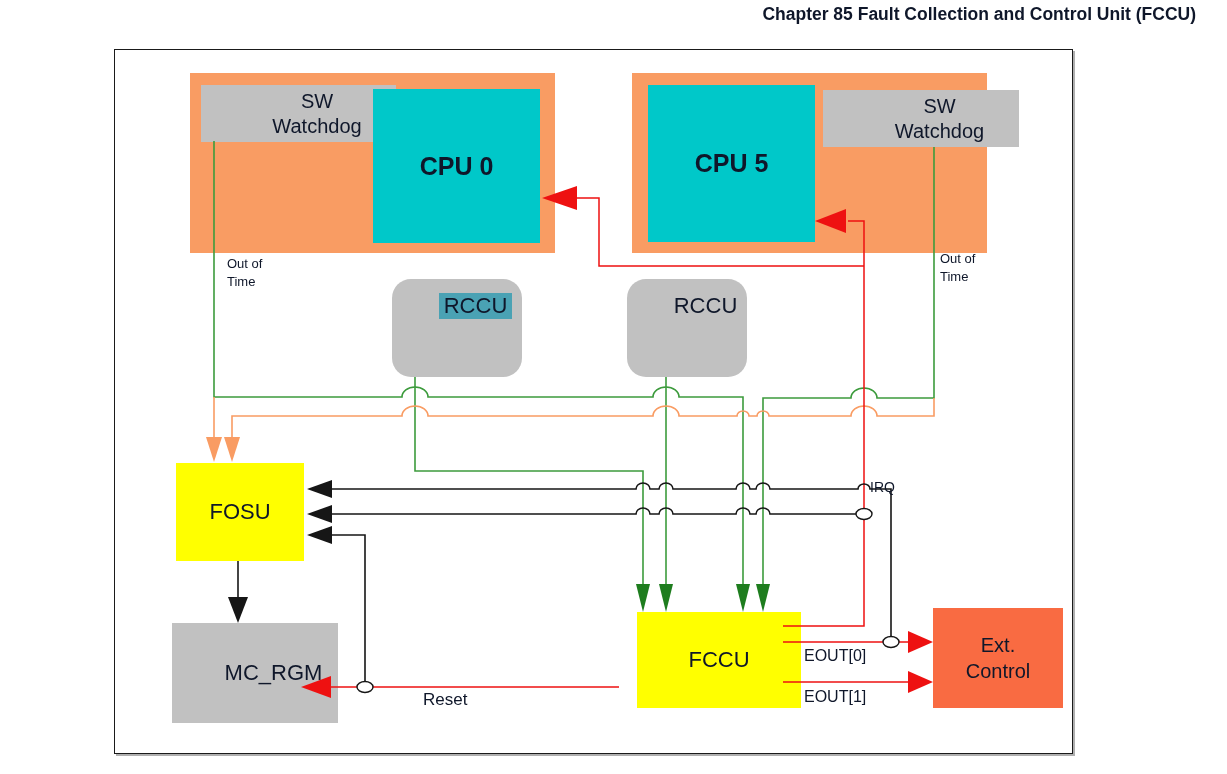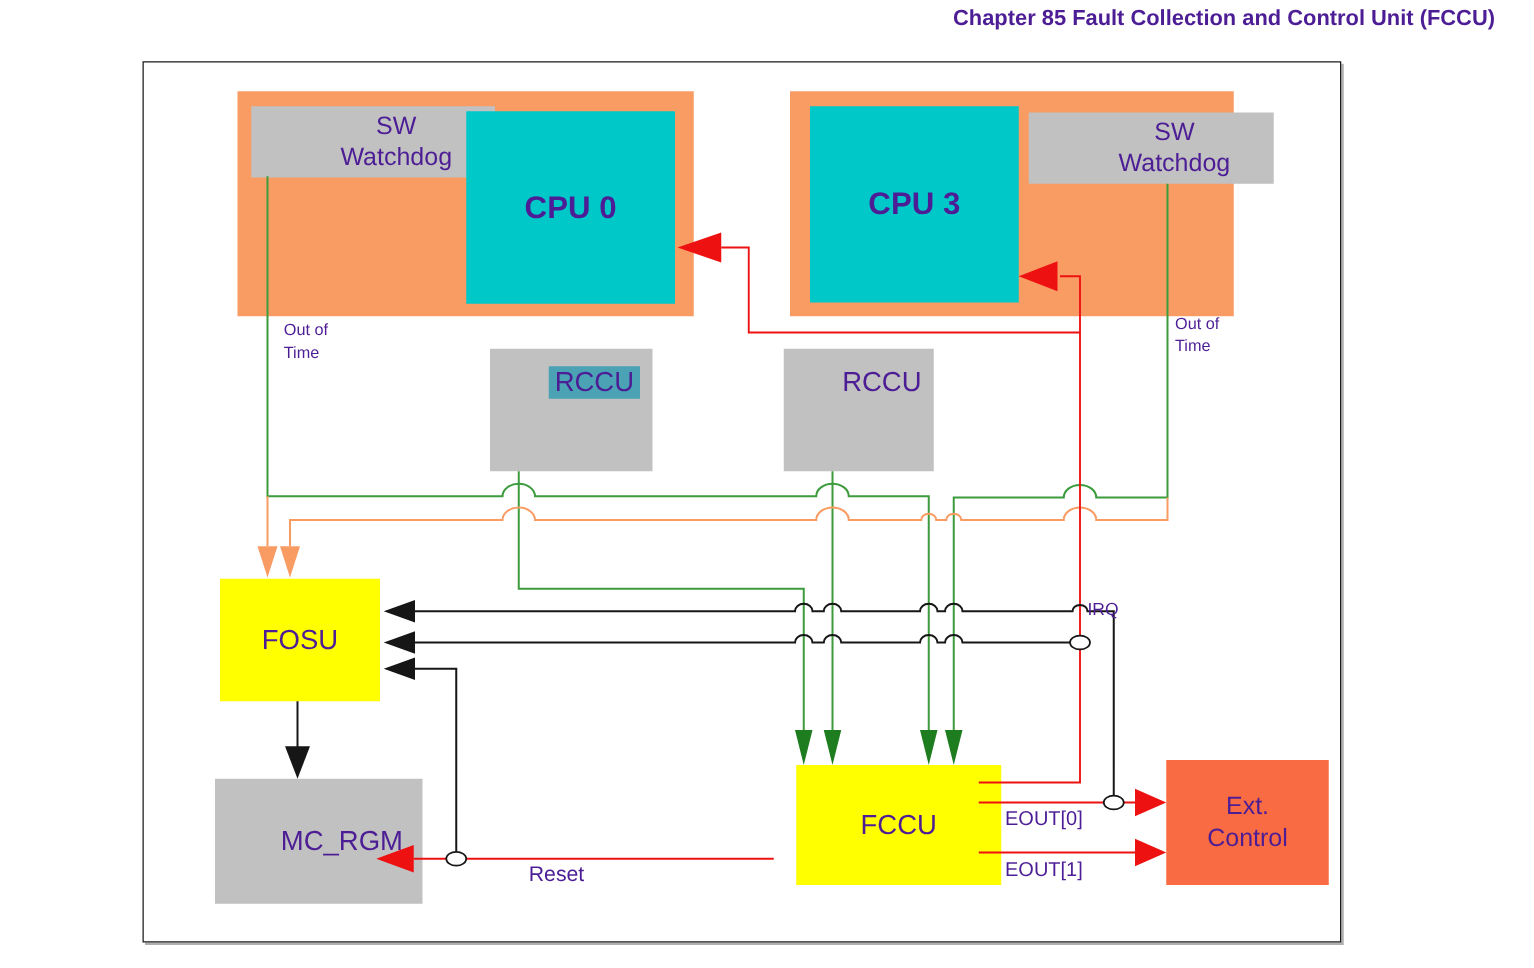--- a/index.html
+++ b/index.html
@@ -1,36 +1,36 @@
 <!DOCTYPE html>
 <html><head>
 <meta charset="utf-8">
 <style>
   html,body{margin:0;padding:0;background:#fff;}
   #stage{
     position:relative;width:1227px;height:774px;background:#fff;overflow:hidden;
-    font-family:"Liberation Sans", sans-serif;color:#4c1d95;
+    font-family:"Liberation Sans", sans-serif;color:#0f172a;
   }
   #doc-title{
     position:absolute;top:4px;right:31px;font-size:17.5px;font-weight:bold;
     letter-spacing:0px;white-space:nowrap;
   }
   #frame{
     position:absolute;left:114px;top:49px;width:957px;height:703px;
     border:1px solid #1a1a1a;box-shadow:2px 2px 0 rgba(110,110,110,.55);
     background:#fff;
   }
   .box{position:absolute;display:flex;align-items:center;justify-content:center;text-align:center;}
   .platform{background:#F99C63;}
   .cyanbox{background:#00C8C9;font-size:25px;font-weight:bold;}
   .graybox{background:#C1C1C1;padding-left:37px;}
   .yellowbox{background:#FFFF00;font-size:22px;}
   .extbox{background:#F96B42;font-size:20px;line-height:1.3;white-space:pre-line;}
   .wdbox{font-size:20px;line-height:1.25;white-space:pre-line;}
-  .rccubox{align-items:flex-start;padding-top:14px;font-size:22px;box-sizing:border-box;}
+  .rccubox{align-items:flex-start;padding-top:14px;font-size:22px;box-sizing:border-box;border-radius:19px;}
   .hl{background:#4AA2B4;padding:0 5px;}
   .nohl{padding:0 5px;}
   .smalllabel{position:absolute;font-size:13px;line-height:1.4;white-space:pre-line;margin-top:44px;}
   .siglabel{position:absolute;font-size:16px;white-space:nowrap;}
   #platform0{left:190px;top:73px;width:365px;height:180px;}
   #wd0{left:201px;top:85px;width:158px;height:57px;}
   #cpu0{left:373px;top:89px;width:167px;height:154px;}
   #timeout0{left:227px;top:211px;text-align:left;}
   #platform1{left:632px;top:73px;width:355px;height:180px;}
   #cpu1{left:648px;top:85px;width:167px;height:157px;}
@@ -65,21 +65,21 @@
     <span>SW
 Watchdog</span>
   </div>
   <div id="cpu0" class="box cyanbox">
     <span>CPU 0</span>
   </div>
   <div id="timeout0" class="smalllabel">Out of
 Time</div>
 
   <div id="cpu1" class="box cyanbox">
-    <span>CPU 3</span>
+    <span>CPU 5</span>
   </div>
   <div id="wd1" class="box graybox wdbox">
     <span>SW
 Watchdog</span>
   </div>
   <div id="timeout1" class="smalllabel">Out of
 Time</div>
 
   <div id="rccu0" class="box graybox rccubox">
     <span class="hl">RCCU</span>

